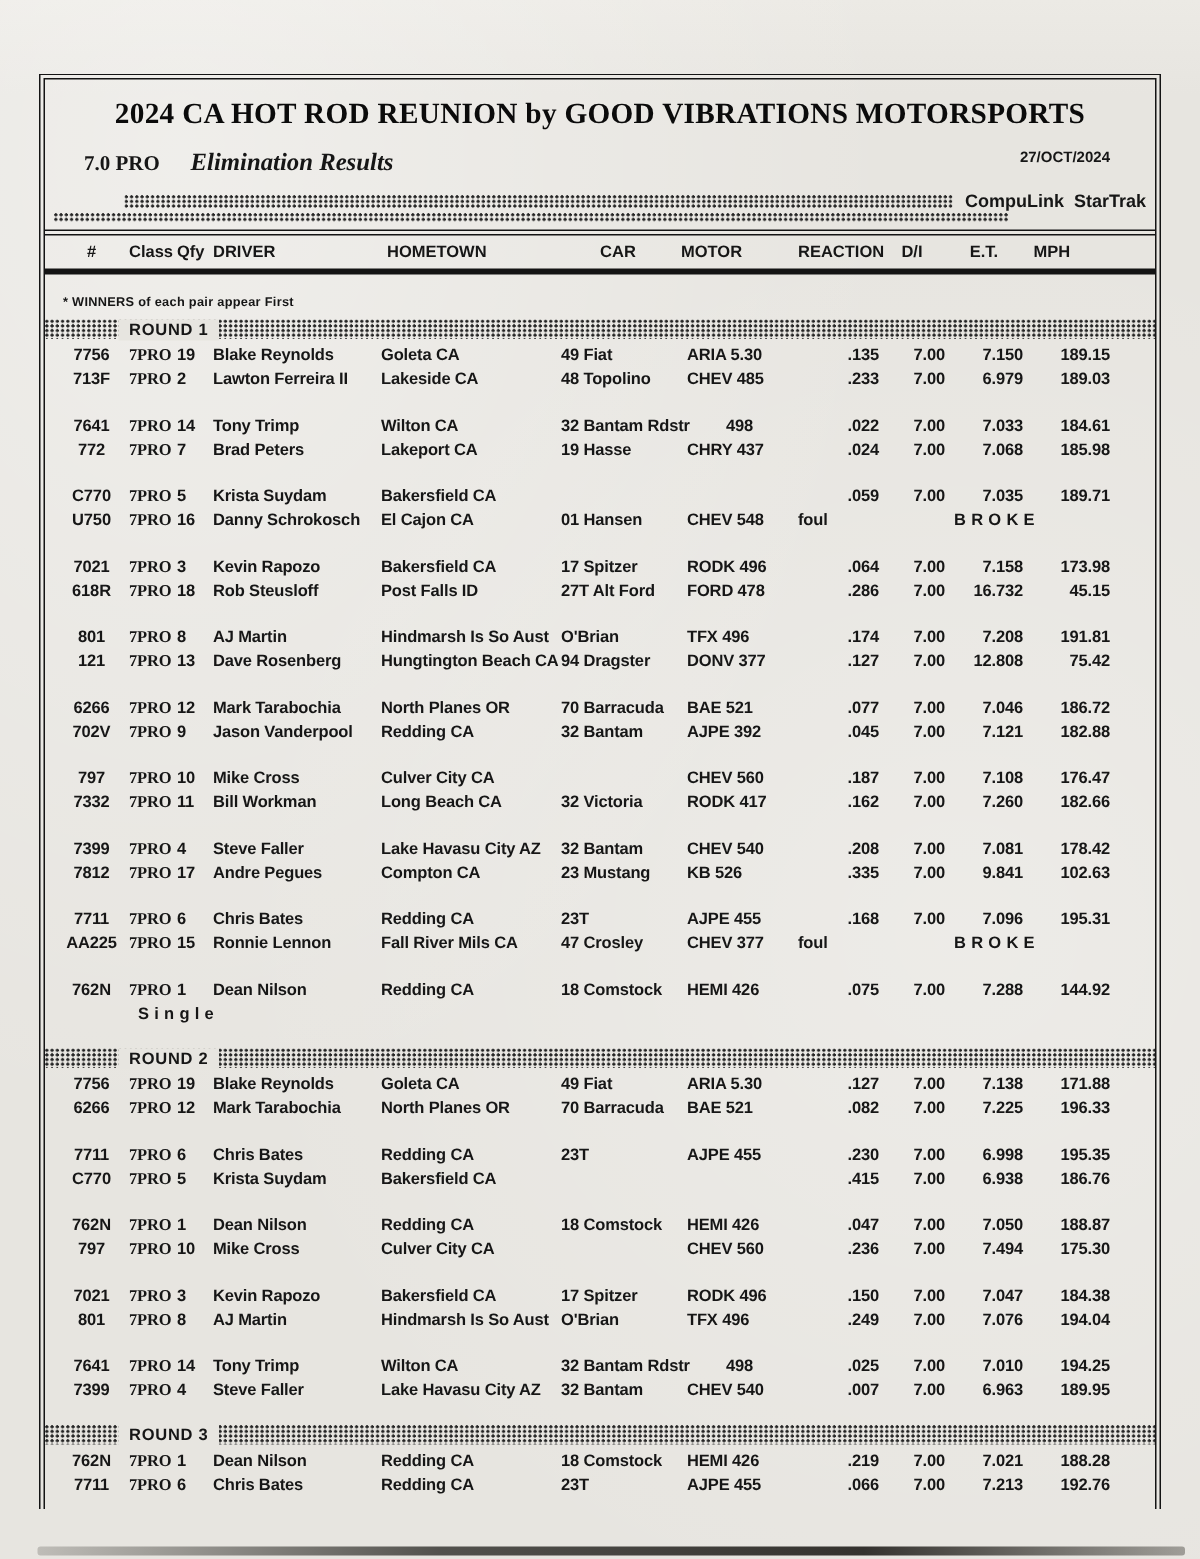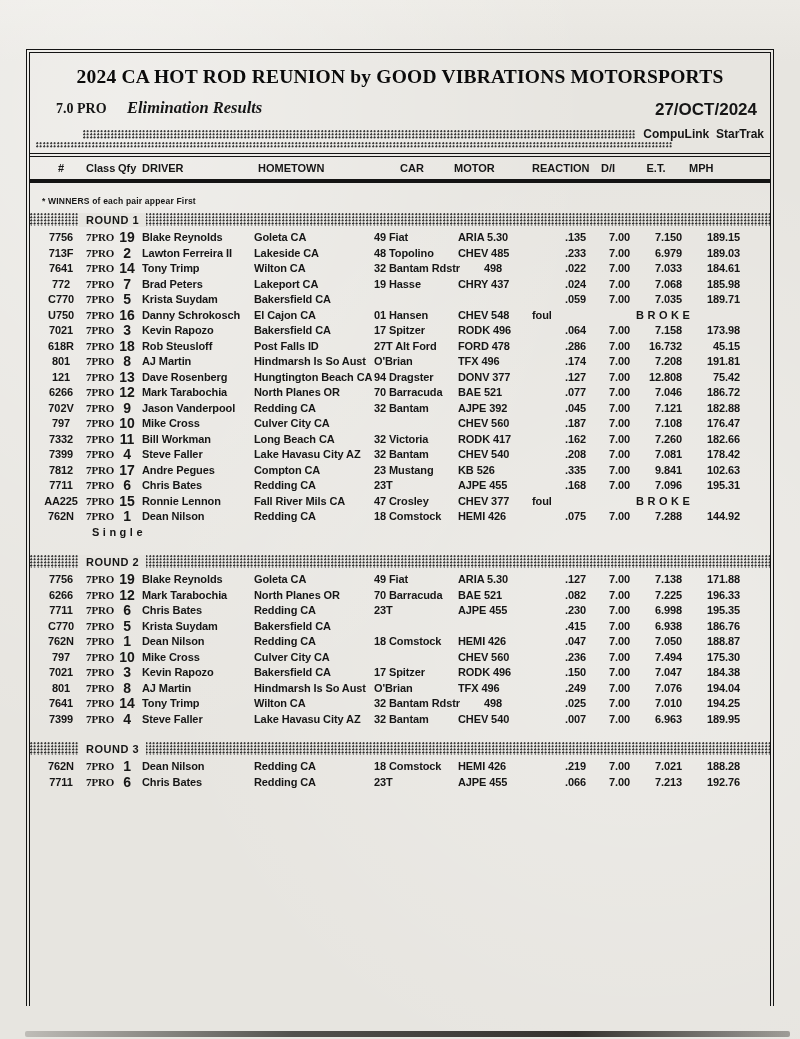--- a/index.html
+++ b/index.html
@@ -24,21 +24,21 @@
     box-sizing:content-box;
   }
   .title{
     margin-top:13px;text-align:center;
     font-family:"Liberation Serif",serif;font-weight:bold;
     font-size:19.5px;letter-spacing:0.2px;color:#0b0b0b;
   }
   .subhead{position:relative;margin:10px 10px 0 26px;height:27px;}
   .cls-label{font-family:"Liberation Serif",serif;font-weight:bold;font-size:14px;}
   .subtitle{font-family:"Liberation Serif",serif;font-style:italic;font-weight:bold;font-size:16.5px;margin-left:16px;}
-  .date{position:absolute;right:3px;top:2px;font-size:17px;font-weight:bold;}
+  .date{position:absolute;right:20px;top:2px;font-size:10px;font-weight:bold;}
   .dots{
     background-image:radial-gradient(circle at 1.2px 1.2px,#242424 0.9px,transparent 1.15px);
     background-size:3.5px 3.1px;
   }
   .dotrow{display:flex;align-items:center;margin:2px 6px 0 6px;padding-left:47px;}
   .dotrow .band1{flex:1;height:9px;}
   .sys-label{margin-left:8px;font-size:12px;font-weight:bold;white-space:pre;}
   .band2{height:6px;width:86%;margin:1px 0 0 6px;}
   .colhead{
     margin-top:5px;display:flex;align-items:center;
@@ -46,27 +46,27 @@
     padding:5px 0 5px 8px;font-size:11px;font-weight:bold;white-space:pre;
   }
   .note{margin:13px 0 0 12px;font-size:8.5px;font-weight:bold;letter-spacing:0.2px;}
   .round-banner{height:13px;display:flex;align-items:center;margin-top:15px;}
   .round-banner.first{margin-top:7px;}
   .round-label{
     margin-left:49px;padding:0 7px;background:#e7e5e0;
     font-size:11px;font-weight:bold;letter-spacing:0.5px;line-height:14px;
   }
   .round-body{margin-top:4px;}
-  .pair-group + .pair-group{}
+  .pair-group + .pair-group{margin-top:16px;}
   .row{display:flex;padding-left:8px;font-size:11px;font-weight:bold;
        line-height:15.5px;height:15.5px;white-space:pre;letter-spacing:-0.1px;}
   .cell{display:block;overflow:visible;}
   .c-num{width:46px;text-align:center;}
   .c-cls{width:34px;padding-left:2px;box-sizing:border-box;font-family:Liberation Serif, serif;}
-  .c-qfy{width:18px;text-align:center;font-size:14px;}
+  .c-qfy{width:18px;text-align:left;font-size:11px;}
   .c-drv{width:114px;padding-left:6px;box-sizing:border-box;}
   .c-home{width:120px;padding-left:4px;box-sizing:border-box;}
   .c-car{width:84px;padding-left:4px;box-sizing:border-box;}
   .c-mot{width:78px;padding-left:4px;box-sizing:border-box;}
   .c-mot.centered{text-align:center;padding-left:0;}
   .c-flag{width:24px;}
   .c-rea{width:30px;text-align:right;}
   .c-di{width:44px;text-align:right;}
   .c-et{width:52px;text-align:right;}
   .c-mph{width:58px;text-align:right;}

